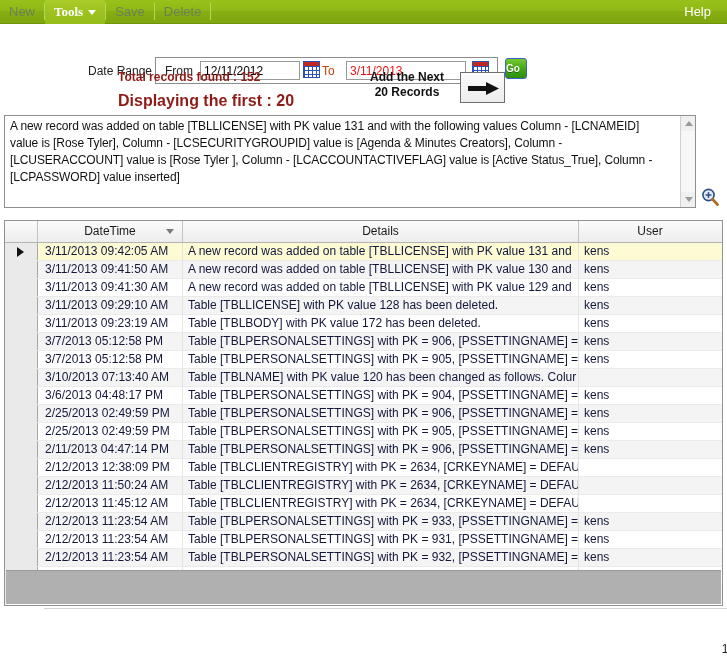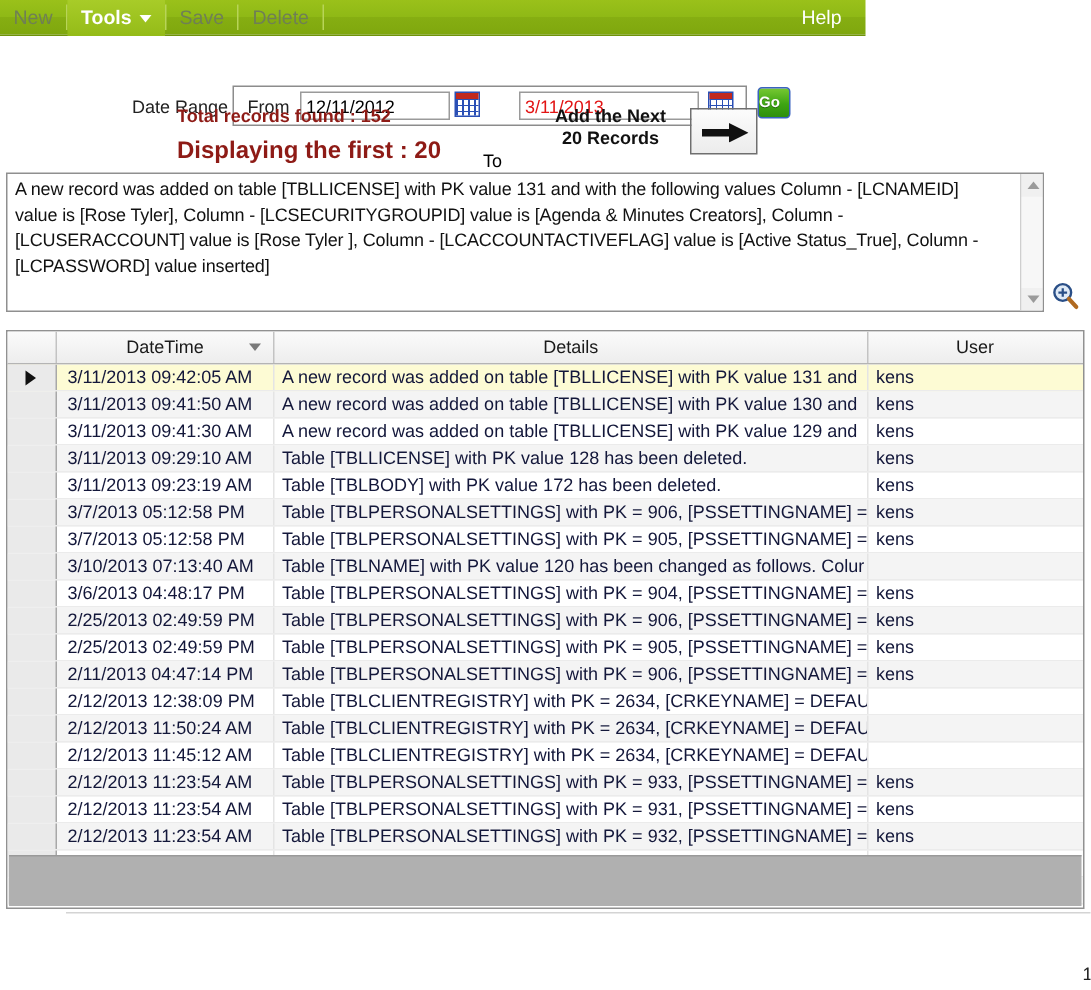--- a/index.html
+++ b/index.html
@@ -6,52 +6,53 @@
     margin: 0; padding: 0;
     width: 727px; height: 660px;
     background: #ffffff;
     font-family: "Liberation Sans", sans-serif;
     overflow: hidden;
   }
   #app { position: relative; width: 727px; height: 660px; background:#fff; }
 
   
   .menubar {
-    height: 24px; width: 577px;
+    height: 24px; width: 727px;
     background: linear-gradient(to bottom, #9ac11a 0%, #8fb916 48%, #86ae12 50%, #7fa70e 100%);
     display: flex; align-items: center;
     box-sizing: border-box;
     border-bottom: 1px solid #6f930a;
   }
   .menu-item {
     font-size: 13px; padding: 0 9px; height: 24px; line-height: 24px;
     color: #6f7f56; white-space: nowrap; cursor: default;
   }
   .menu-item.active {
     color:#ffffff; background: linear-gradient(to bottom,#a8cc28 0%, #94bb18 100%);
     font-weight: bold;
+    font-family: Liberation Serif, serif;
   }
   .menu-sep { width:1px; height:17px; background:#b8d458; margin:0 0px; }
   .caret-down {
     display:inline-block; width:0; height:0; margin-left:5px; vertical-align: middle;
     border-left:4px solid transparent; border-right:4px solid transparent;
     border-top:5px solid #ffffff;
   }
   .menu-spacer { flex:1 1 auto; }
   .menu-help { color:#fff; font-size:13px; padding:0 16px 0 9px; line-height:24px; }
 
   
   .daterow { position:absolute; left:0; top:24px; width:727px; height:44px; }
   .dr-label { position:absolute; left:88px; top:40px; font-size:12px; color:#222; }
   .dr-box {
     position:absolute; left:155px; top:33px; width:343px; height:27px;
     border:1px solid #8c8c8c; background:#fff; box-sizing:border-box;
   }
   .dr-from { position:absolute; left:165px; top:40px; font-size:12px; color:#222; }
-  .dr-to   { position:absolute; left:322px; top:40px; font-size:12px; color:#000000;margin-top:36px; }
+  .dr-to   { position:absolute; left:322px; top:40px; font-size:12px; color:#c2410c; }
   .dinput {
     position:absolute; top:37px; height:19px; box-sizing:border-box;
     border:1px solid #9a9a9a; background:#fff; font-size:12px;
     font-family:"Liberation Sans", sans-serif; padding:0 3px; line-height:17px;
     color:#000;
   }
   #date-from { left:200px; width:100px; }
   #date-to   { left:346px; width:120px; color:#e21414; }
   .cal-icon {
     position:absolute; top:37px; width:17px; height:17px;

